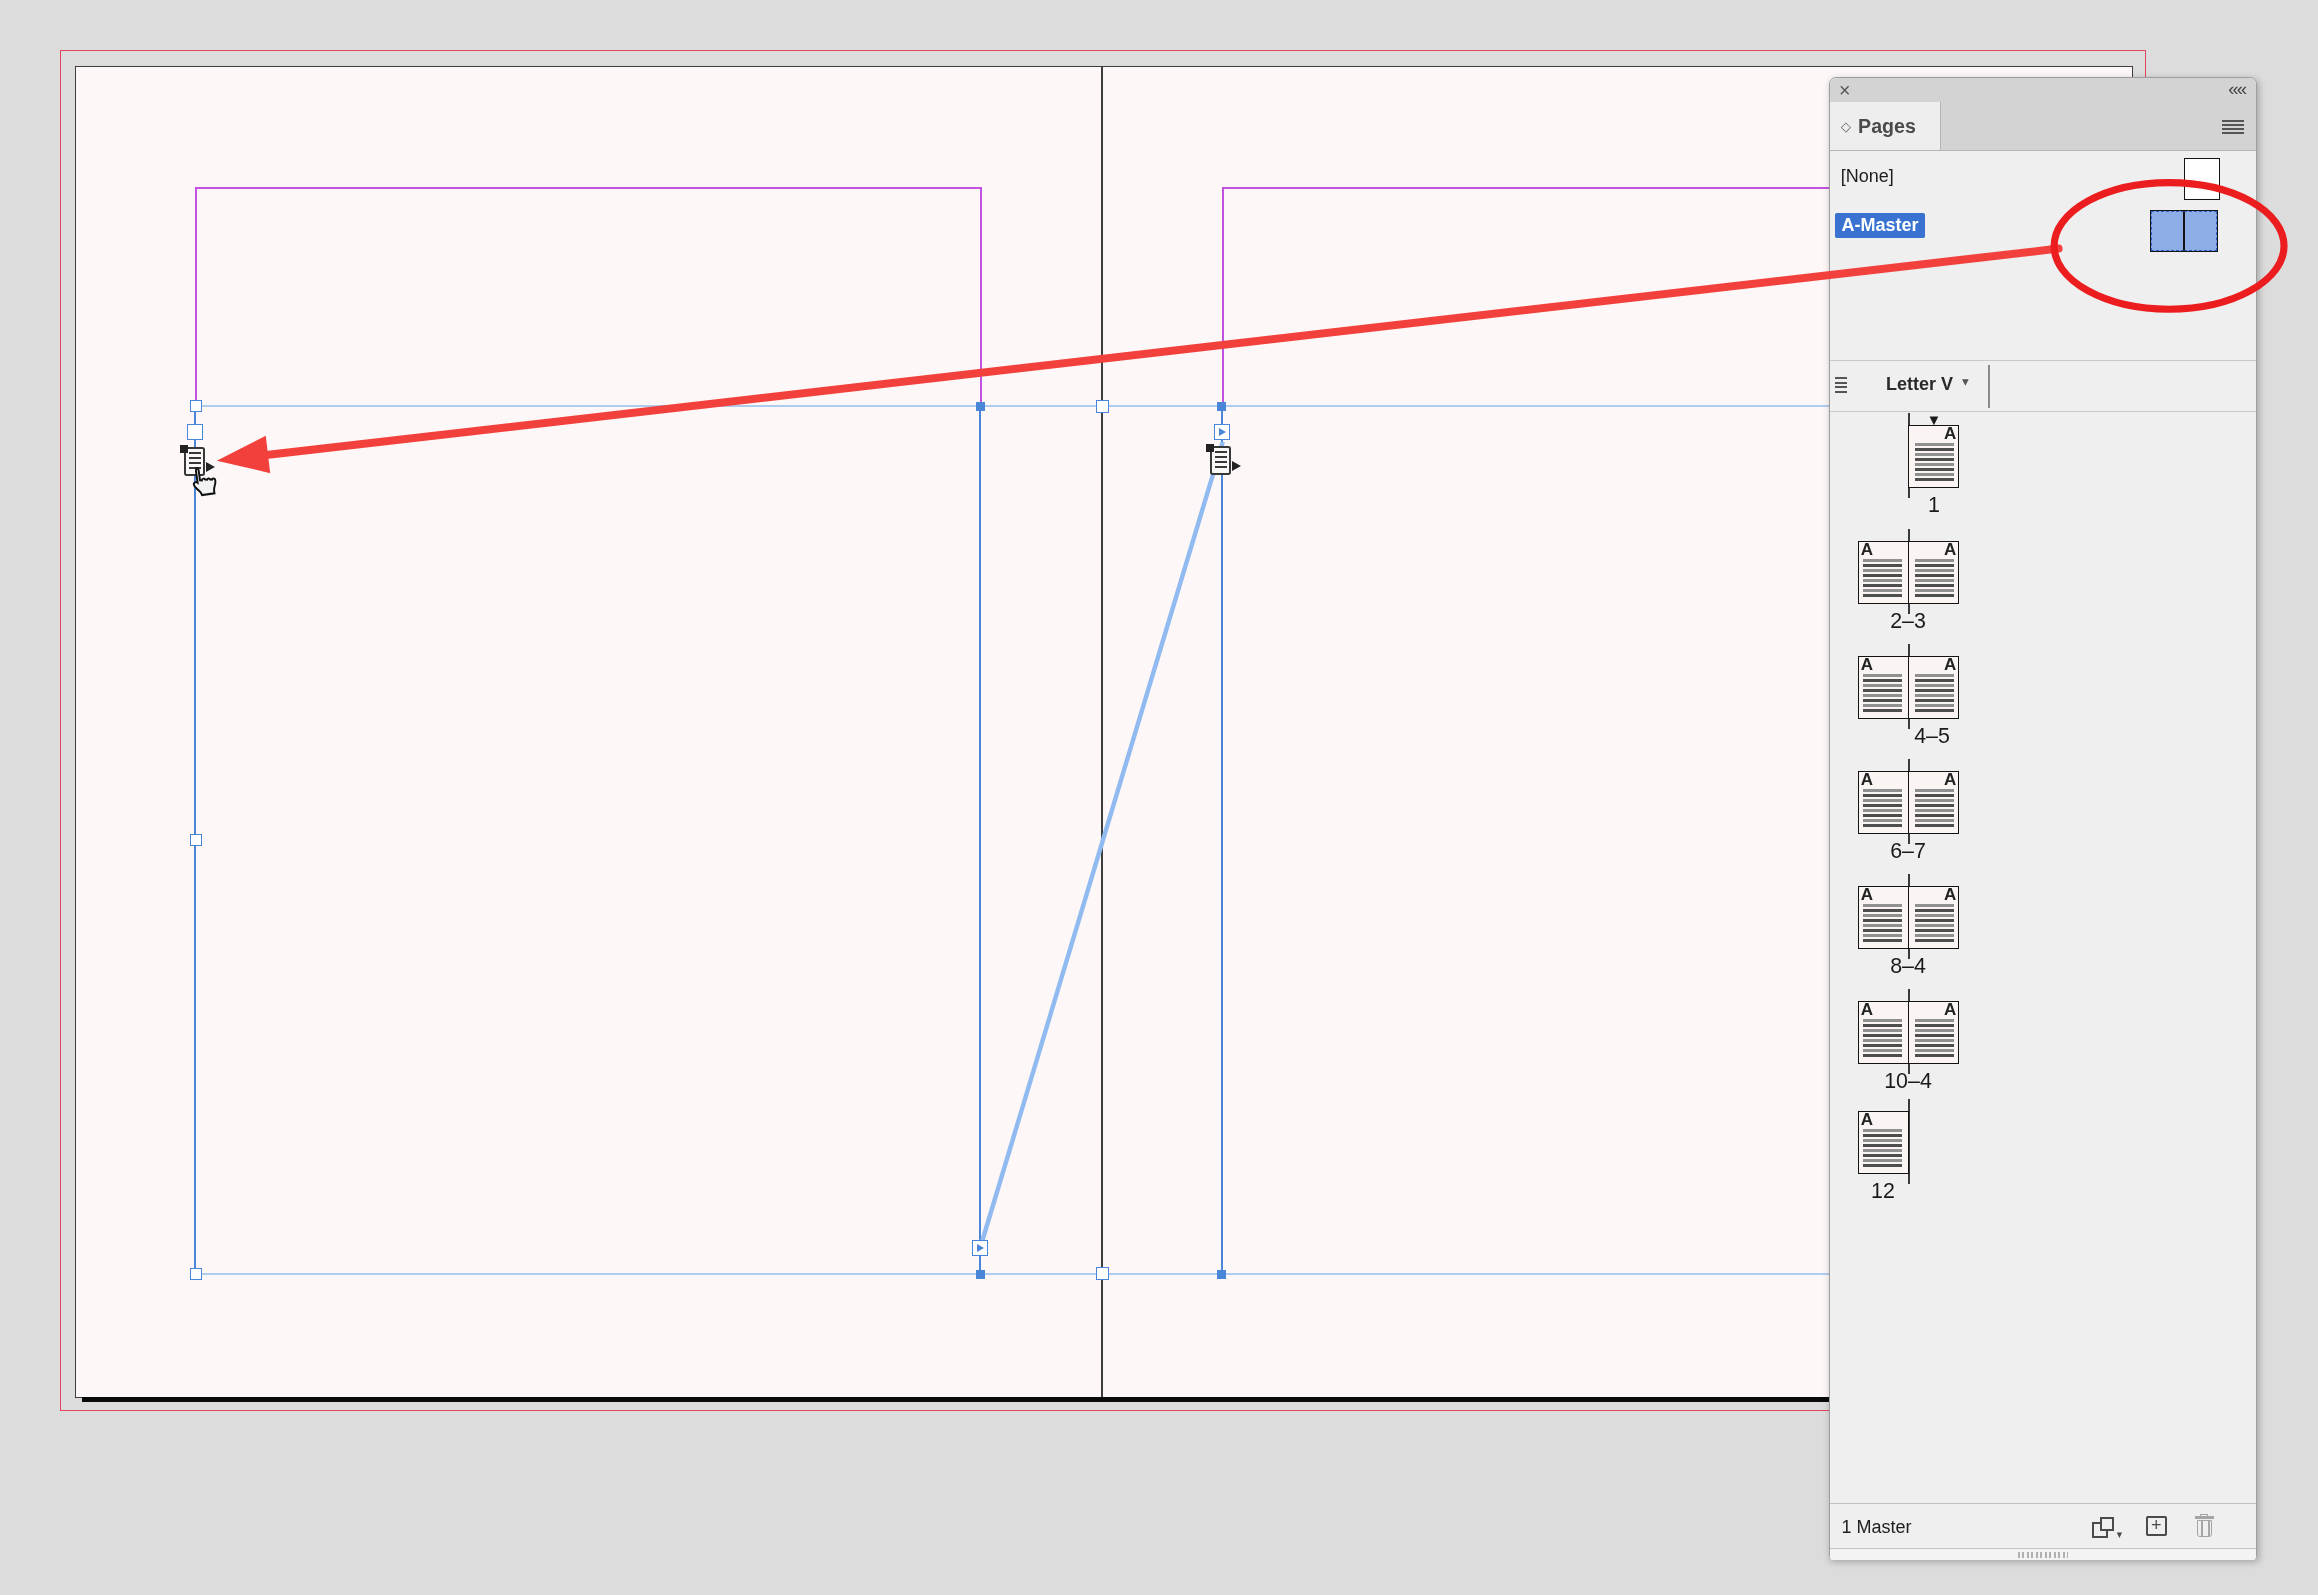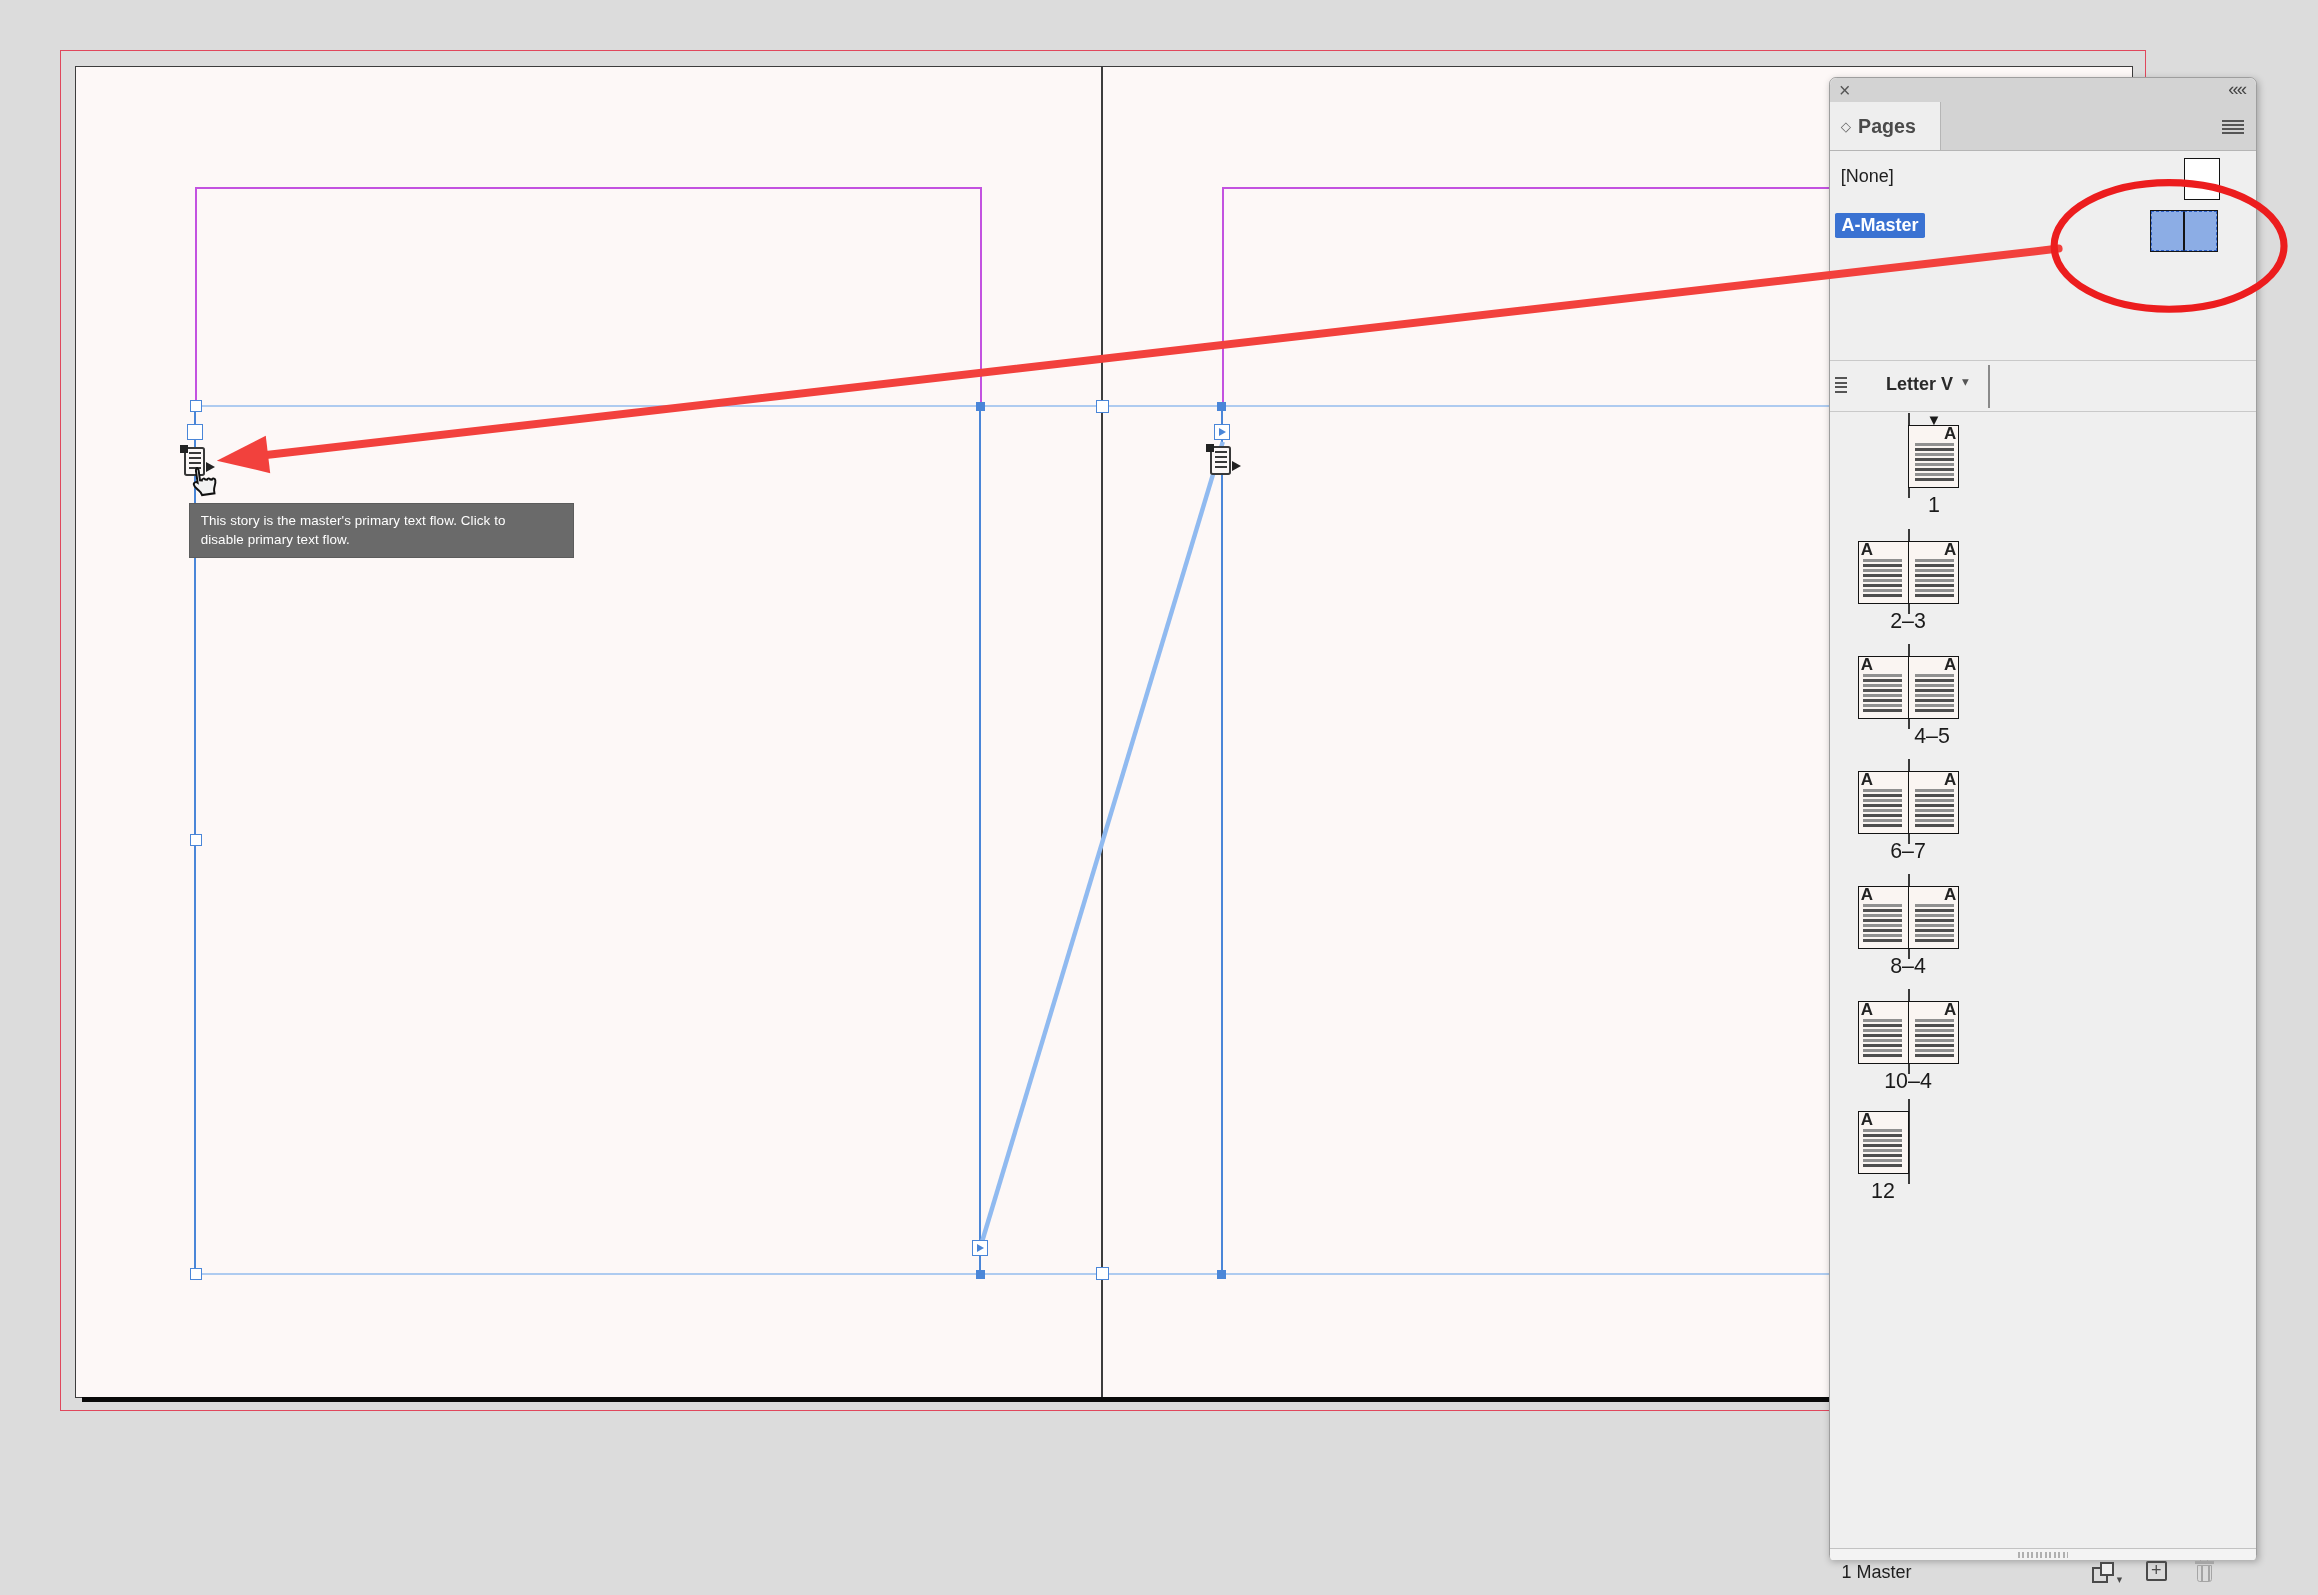--- a/index.html
+++ b/index.html
@@ -50,21 +50,21 @@
   .prow{position:absolute;left:0;width:100%;}
   .spine-tick{position:absolute;width:1.8px;background:#3a3a3a;}
   .pg{position:absolute;background:#faf5f2;border:1.8px solid #141414;box-sizing:border-box;height:63px;}
   .pg .A{position:absolute;top:-0.9px;font-size:17px;font-weight:bold;color:#222;line-height:17px;}
   .pg.a-left .A{left:1.8px;}
   .pg.a-right .A{right:1.8px;}
   .pg .tl{position:absolute;left:3.6px;right:6.2px;top:17px;bottom:3.6px;background:repeating-linear-gradient(to bottom,rgba(160,160,160,.8) 0 2.7px,transparent 2.7px 10px),repeating-linear-gradient(to bottom,#4e4e4e 0 2.7px,transparent 2.7px 5px);}
   .pg.a-right .tl{left:6.2px;right:3.6px;}
   .p-num{position:absolute;font-size:21.4px;color:#1a1a1a;transform:translateX(-50%);}
   .cur-marker{position:absolute;font-size:15px;color:#1a1a1a;transform:translateX(-50%);}
-  .p-bottom{position:absolute;left:0;right:0;top:1425px;height:45px;border-top:0.9px solid #c2c2c2;margin-top:45px;}
+  .p-bottom{position:absolute;left:0;right:0;top:1425px;height:45px;border-top:0.9px solid #c2c2c2;}
   .p-bottom .status{position:absolute;left:11.6px;top:12.5px;font-size:18px;color:#1e1e1e;}
   .ic-pagesize{position:absolute;left:262px;top:12.5px;width:30px;height:23px;}
   .ic-pagesize .b1{position:absolute;left:0;top:5.3px;width:16px;height:16px;border:2.2px solid #4a4a4a;box-sizing:border-box;}
   .ic-pagesize .b2{position:absolute;left:8px;top:0;width:14.3px;height:14.3px;border:2.2px solid #4a4a4a;box-sizing:border-box;background:#efefef;}
   .ic-pagesize .c{position:absolute;right:0;bottom:-1.8px;font-size:10.7px;color:#4a4a4a;}
   .ic-plus{position:absolute;left:316px;top:11.6px;width:20.5px;height:20.5px;border:2.2px solid #4a4a4a;box-sizing:border-box;border-radius:1.8px;text-align:center;line-height:15px;font-size:18px;color:#4a4a4a;}
   .ic-trash{position:absolute;left:365px;top:9.8px;width:18.7px;height:24px;}
   .ic-trash .lid{position:absolute;left:0;top:2.7px;width:18.7px;height:2.2px;background:#a5a5a5;}
   .ic-trash .hd{position:absolute;left:5.3px;top:0;width:8px;height:2.7px;border:1.8px solid #a5a5a5;border-bottom:none;box-sizing:border-box;}
   .ic-trash .body{position:absolute;left:1.8px;top:6.2px;width:15px;height:17px;border:1.8px solid #a5a5a5;border-radius:0 0 2.7px 2.7px;box-sizing:border-box;background:repeating-linear-gradient(to right,transparent 0 2.7px,#a5a5a5 2.7px 4.5px,transparent 4.5px 7.1px);}
@@ -127,24 +127,20 @@
   <div class="handle hollow" style="left:1096px;top:1267px;width:12.5px;height:12.5px;z-index:22"></div>
   <div class="handle" style="left:976px;top:402px;width:9px;height:9px;z-index:22"></div>
   <div class="handle" style="left:1217px;top:402px;width:9px;height:9px;z-index:22"></div>
   <div class="handle" style="left:976px;top:1270px;width:9px;height:9px;z-index:22"></div>
   <div class="handle" style="left:1217px;top:1270px;width:9px;height:9px;z-index:22"></div>
 
   <svg class="cursor-hand" width="36" height="37" viewBox="0 0 32 34">
     <path d="M11.5 2.2c1.3 0 2.2 1 2.2 2.3v9.3l1.6.3c.1-.8.8-1.5 1.7-1.5.8 0 1.4.5 1.6 1.2l1.5.3c.2-.6.8-1 1.5-1 .8 0 1.5.5 1.6 1.3l1.3.3c.2-.5.7-.9 1.4-.9 1 0 1.7.8 1.7 1.8 0 2.3-.6 3.8-1.3 5.2-.6 1.3-1.1 2.7-1.1 3.8v2.8H13.7c-.4-1.9-1.4-3.4-2.8-5-1.5-1.7-3.4-3.4-3.4-5.5 0-1.2.9-2.1 2.1-2.1.6 0 1.2.3 1.6.7V4.5c0-1.3 1-2.3 2.3-2.3z" fill="#f2f2f2" stroke="#111" stroke-width="1.8"></path>
   </svg>
 
-  <div class="tooltip">
-    <div>This story is the master's primary text flow. Click to</div>
-    <div>disable primary text flow.</div>
-  </div>
 
   <div class="panel">
     <div class="p-topbar">
       <div class="p-close">×</div>
       <div class="p-collapse">««</div>
     </div>
     <div class="p-tabs">
       <div class="p-tab">
         <span class="diamond">◇</span>
         <span>Pages</span>

